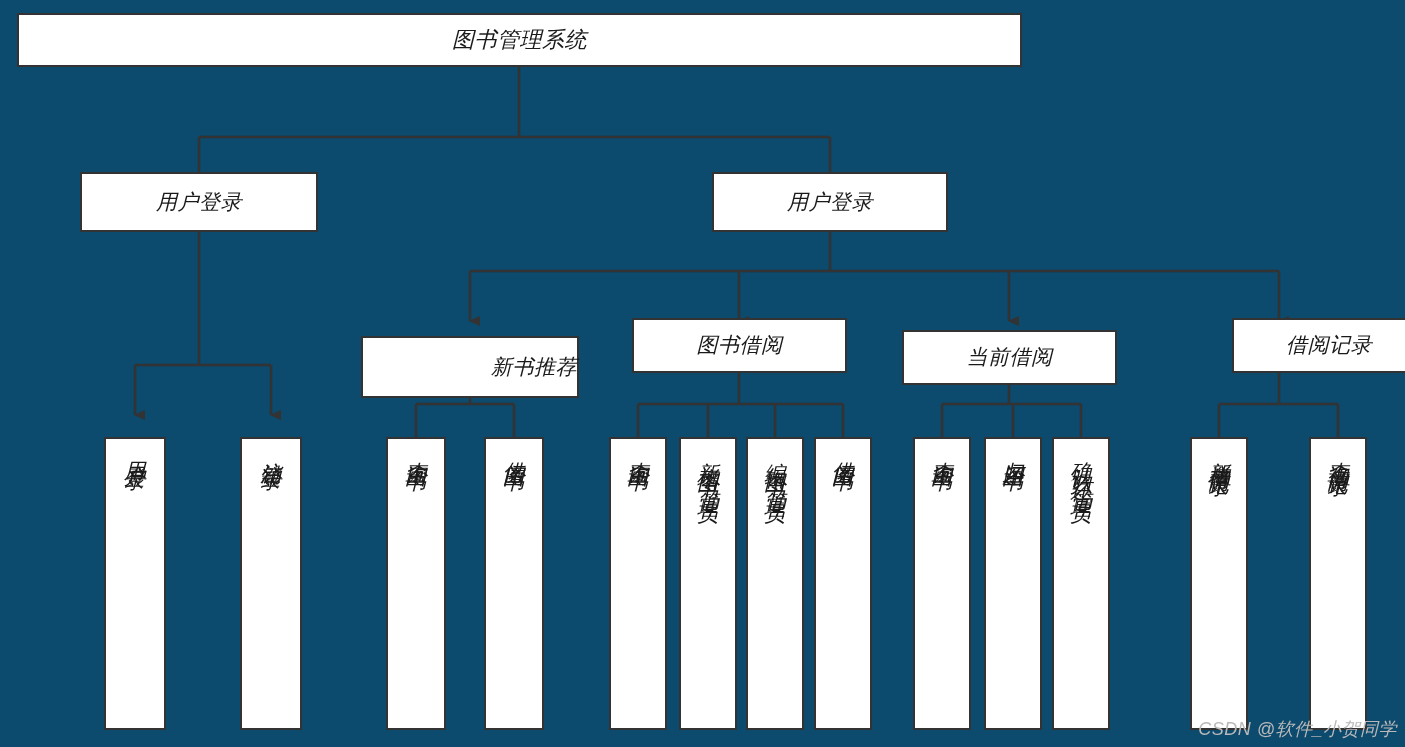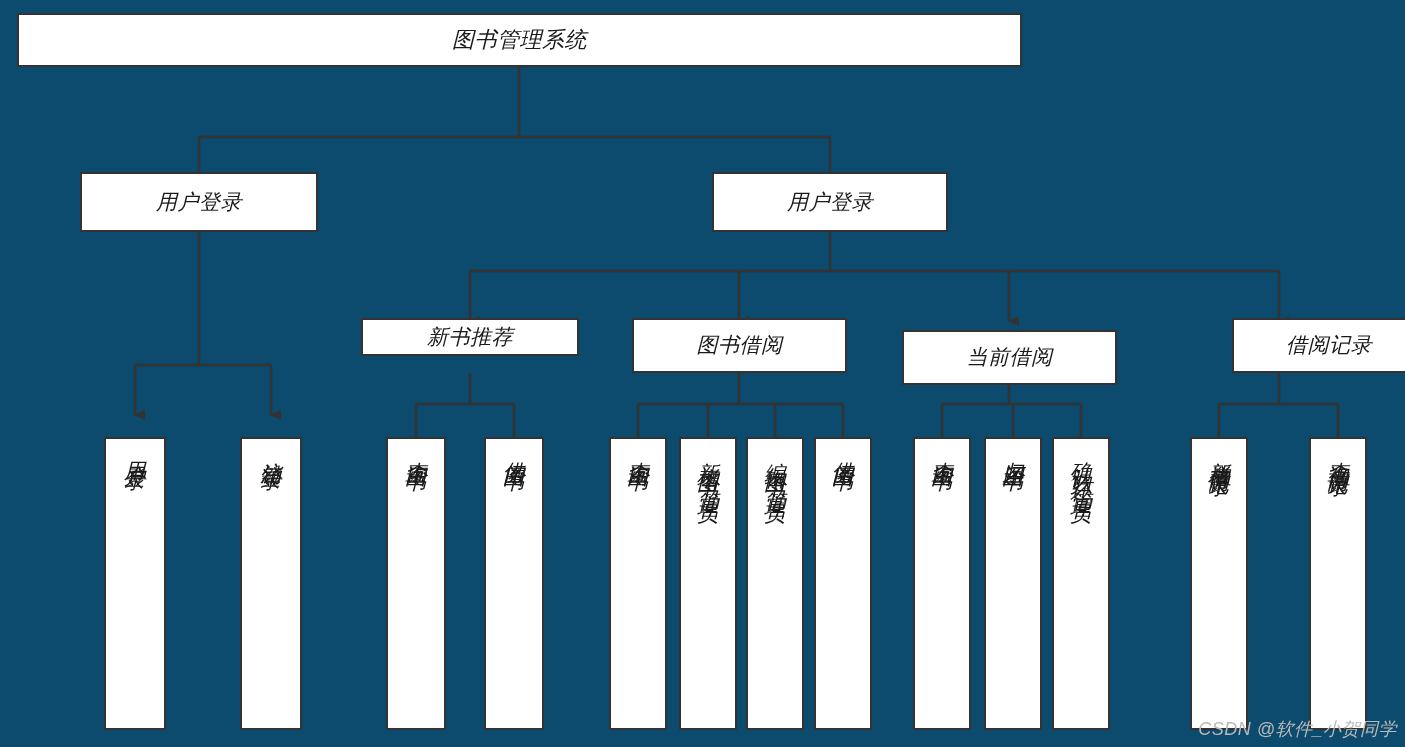--- a/index.html
+++ b/index.html
@@ -128,21 +128,21 @@
     <span class="lbl">图书管理系统</span>
   </div>
 
   <div class="node horiz" style="left: 80px; top: 172px; width: 238px; height: 60px;">
     <span class="lbl">用户登录</span>
   </div>
   <div class="node horiz" style="left: 712px; top: 172px; width: 236px; height: 60px;">
     <span class="lbl">用户登录</span>
   </div>
 
-  <div class="node horiz" style="left: 361px; top: 318px; width: 218px; height: 38px;">
+  <div class="node horiz" style="left: 361px; top: 336px; width: 218px; height: 62px; justify-content: flex-end;">
     <span class="lbl">新书推荐</span>
   </div>
   <div class="node horiz" style="left: 632px; top: 318px; width: 215px; height: 55px;">
     <span class="lbl">图书借阅</span>
   </div>
   <div class="node horiz" style="left: 902px; top: 330px; width: 215px; height: 55px;">
     <span class="lbl">当前借阅</span>
   </div>
   <div class="node horiz" style="left: 1232px; top: 318px; width: 194px; height: 55px;">
     <span class="lbl">借阅记录</span>

